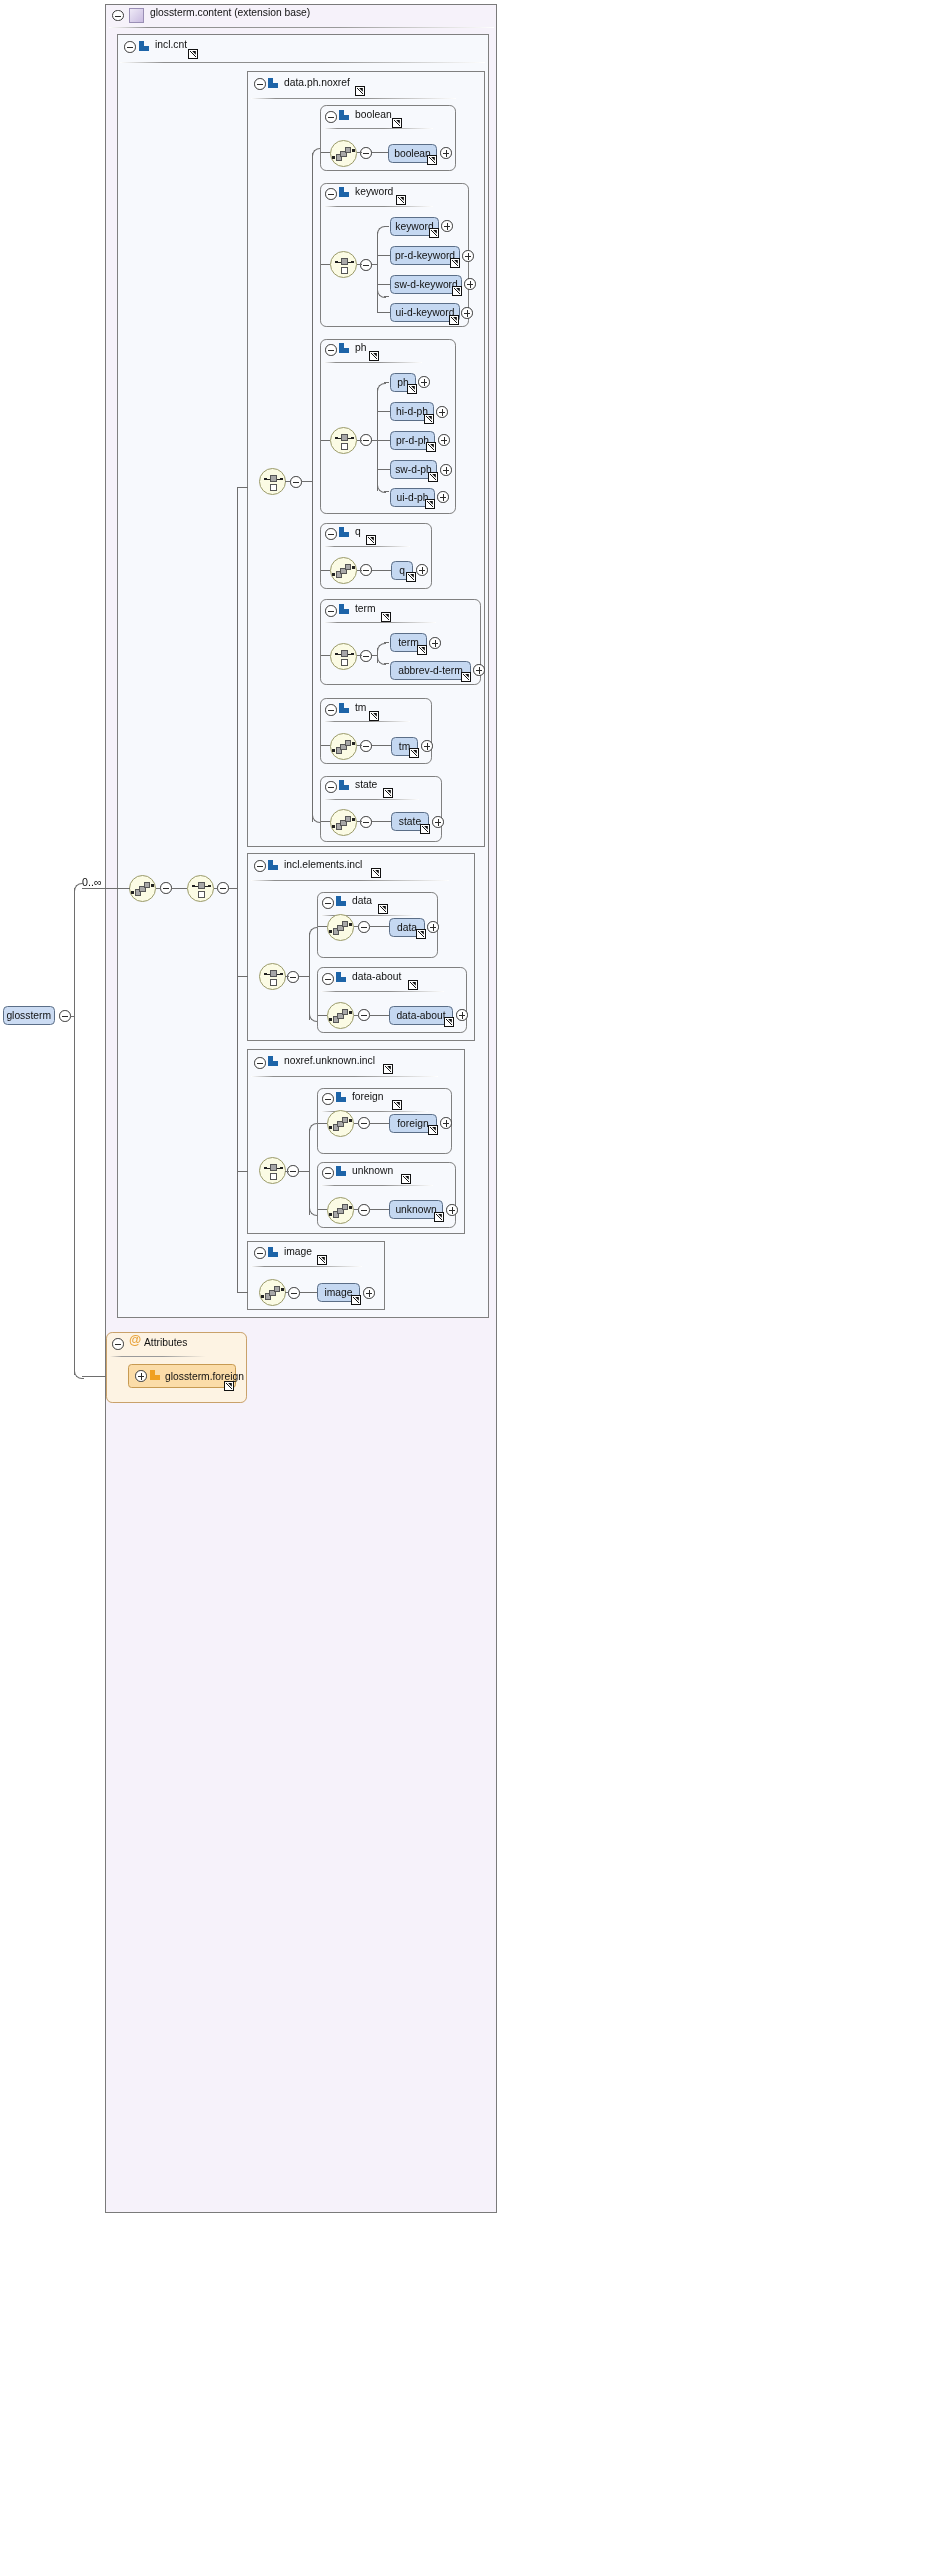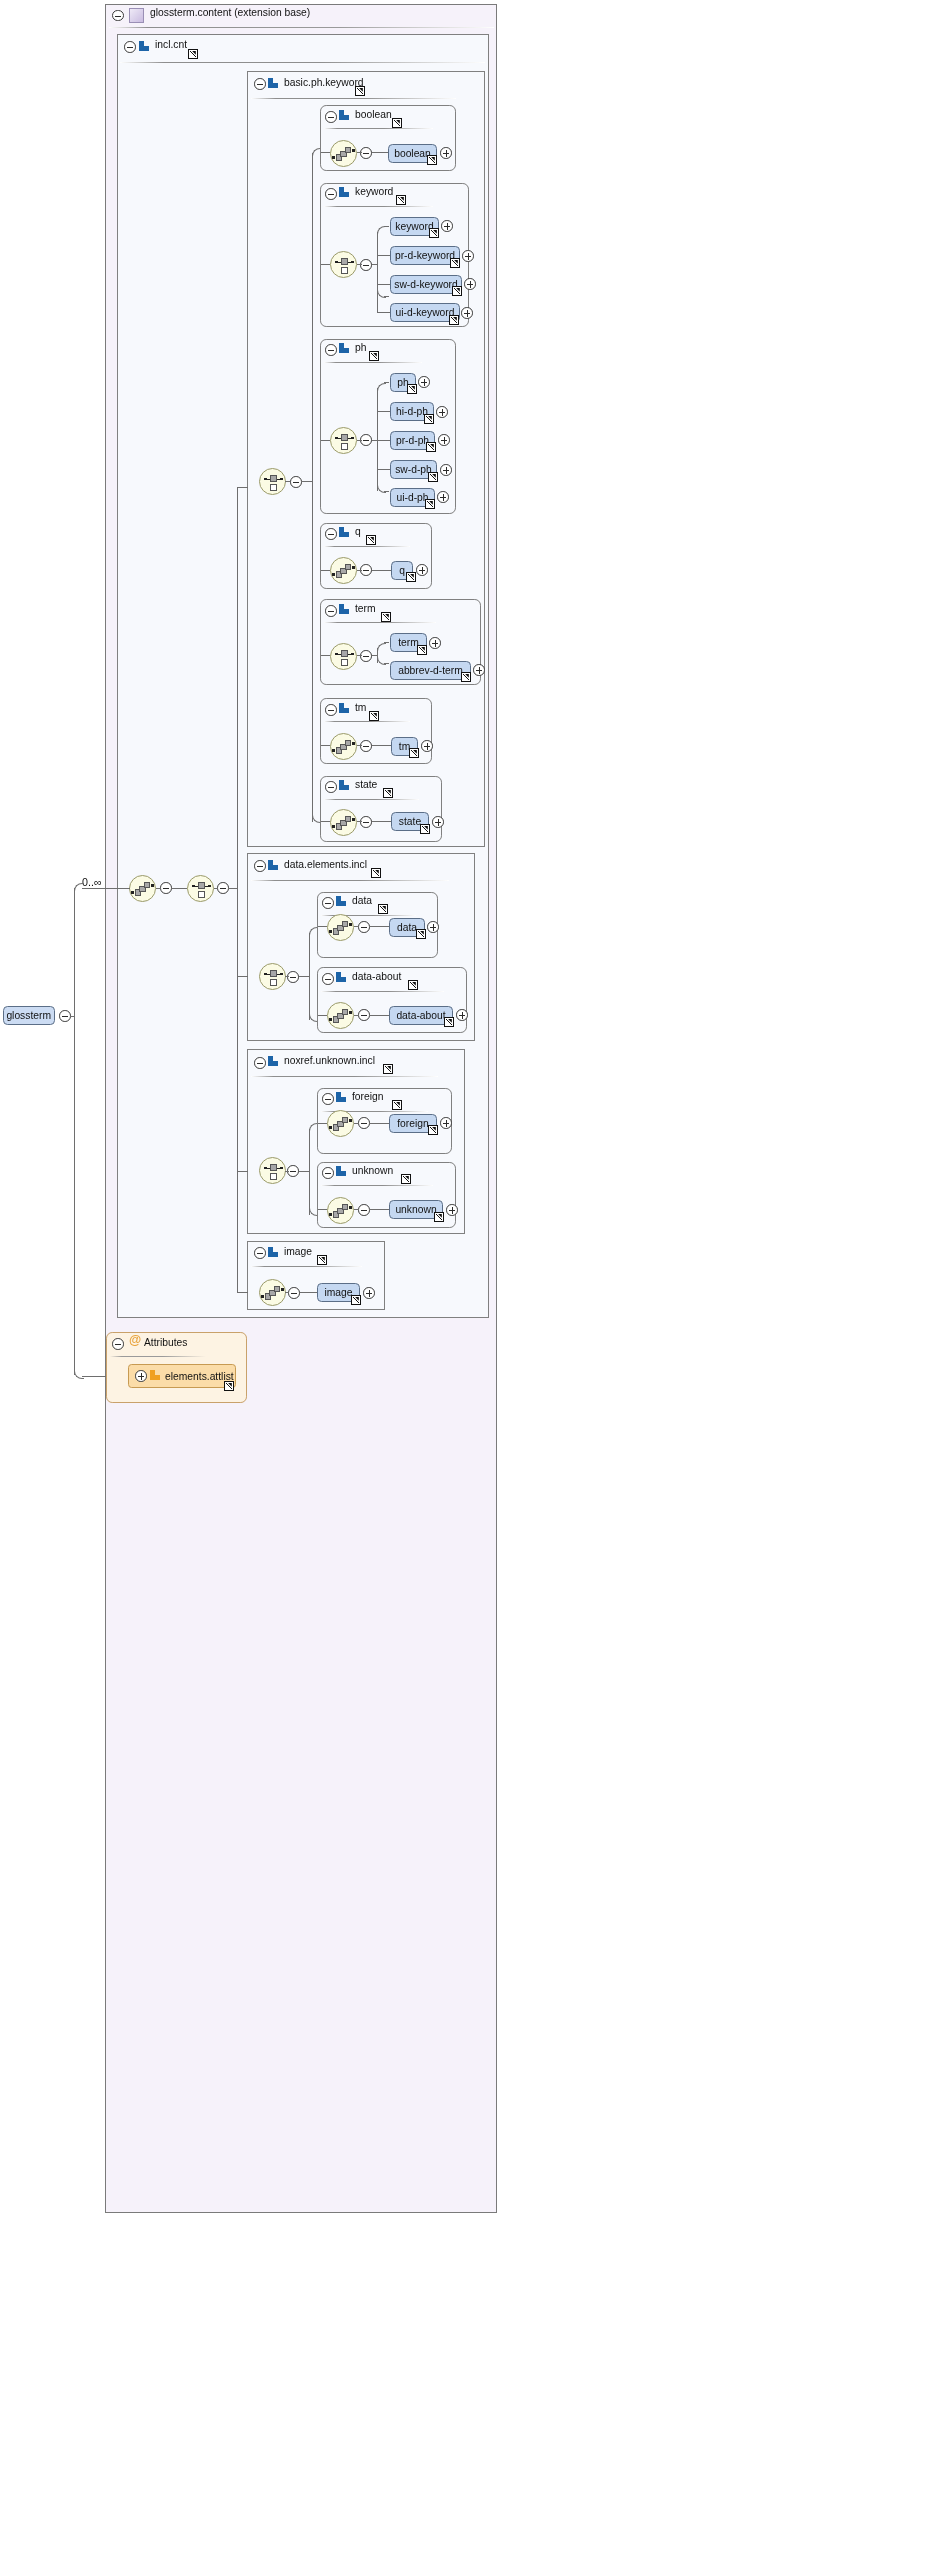--- a/index.html
+++ b/index.html
@@ -106,21 +106,21 @@
   <div class="extlink" style="left:188px;top:49px;"></div>
   <div class="hdr-rule" style="left:120px;top:62px;width:365px;"></div>
 
   <div class="box sq" style="left:247px;top:71px;width:238px;height:776px;"></div>
   <div class="tgl" style="left:254px;top:78px;"></div>
   <div class="eglyph" style="left:268px;top:78px;">
     <i class="a"></i>
       <i class="b"></i>
       <i class="c"></i>
     </div>
-  <div class="card-label" style="left:284px;top:77px;">basic.ph.keyword</div>
+  <div class="card-label" style="left:284px;top:77px;">data.ph.noxref</div>
   <div class="extlink" style="left:355px;top:86px;"></div>
   <div class="hdr-rule" style="left:251px;top:98px;width:205px;"></div>
 
   <div class="conn cho" style="left:259px;top:468px;">
     <span class="n n1"></span>
       <span class="bar b1"></span>
     <span class="g c1"></span>
       <span class="g c2"></span>
     <span class="bar b2"></span>
       <span class="n n2"></span>
@@ -366,21 +366,21 @@
   <div class="extlink" style="left:420px;top:824px;"></div>
   <div class="tgl plus" style="left:432px;top:816px;"></div>
 
   <div class="box sq" style="left:247px;top:853px;width:228px;height:188px;"></div>
   <div class="tgl" style="left:254px;top:860px;"></div>
   <div class="eglyph" style="left:268px;top:860px;">
     <i class="a"></i>
       <i class="b"></i>
       <i class="c"></i>
     </div>
-  <div class="card-label" style="left:284px;top:859px;">data.elements.incl</div>
+  <div class="card-label" style="left:284px;top:859px;">incl.elements.incl</div>
   <div class="extlink" style="left:371px;top:868px;"></div>
   <div class="hdr-rule" style="left:251px;top:880px;width:198px;"></div>
 
   <div class="conn cho" style="left:259px;top:963px;">
     <span class="n n1"></span>
       <span class="bar b1"></span>
       <span class="g c1"></span>
       <span class="g c2"></span>
       <span class="bar b2"></span>
       <span class="n n2"></span>
@@ -579,21 +579,21 @@
   <div class="elbow tl" style="left:74px;top:883px;width:9px;height:9px;"></div>
   <div class="ln lh" style="left:82px;top:888px;width:48px;"></div>
   <div class="elbow bl" style="left:74px;top:1369px;width:9px;height:9px;"></div>
   <div class="ln lh" style="left:82px;top:1376px;width:24px;"></div>
 
   <div class="attr-box" style="left:106px;top:1332px;width:141px;height:71px;"></div>
   <div class="tgl" style="left:112px;top:1338px;"></div>
   <div class="at-sym" style="left:129px;top:1333px;">@</div>
   <div class="card-label" style="left:144px;top:1337px;">Attributes</div>
   <div class="hdr-rule" style="left:110px;top:1356px;width:96px;background:linear-gradient(to right,#fdf3e3 0%,#9a9a9a 12%,#9a9a9a 55%,#fdf3e3 100%);"></div>
-  <div class="pill attr" style="left:128px;top:1364px;width:108px;height:24px;">elements.attlist</div>
+  <div class="pill attr" style="left:128px;top:1364px;width:108px;height:24px;">glossterm.foreign</div>
   <div class="tgl plus" style="left:135px;top:1370px;"></div>
   <div class="eglyph orange" style="left:150px;top:1370px;">
     <i class="a"></i>
       <i class="b"></i>
       <i class="c"></i>
     </div>
   <div class="extlink" style="left:224px;top:1381px;"></div>
 
 </div>
 

